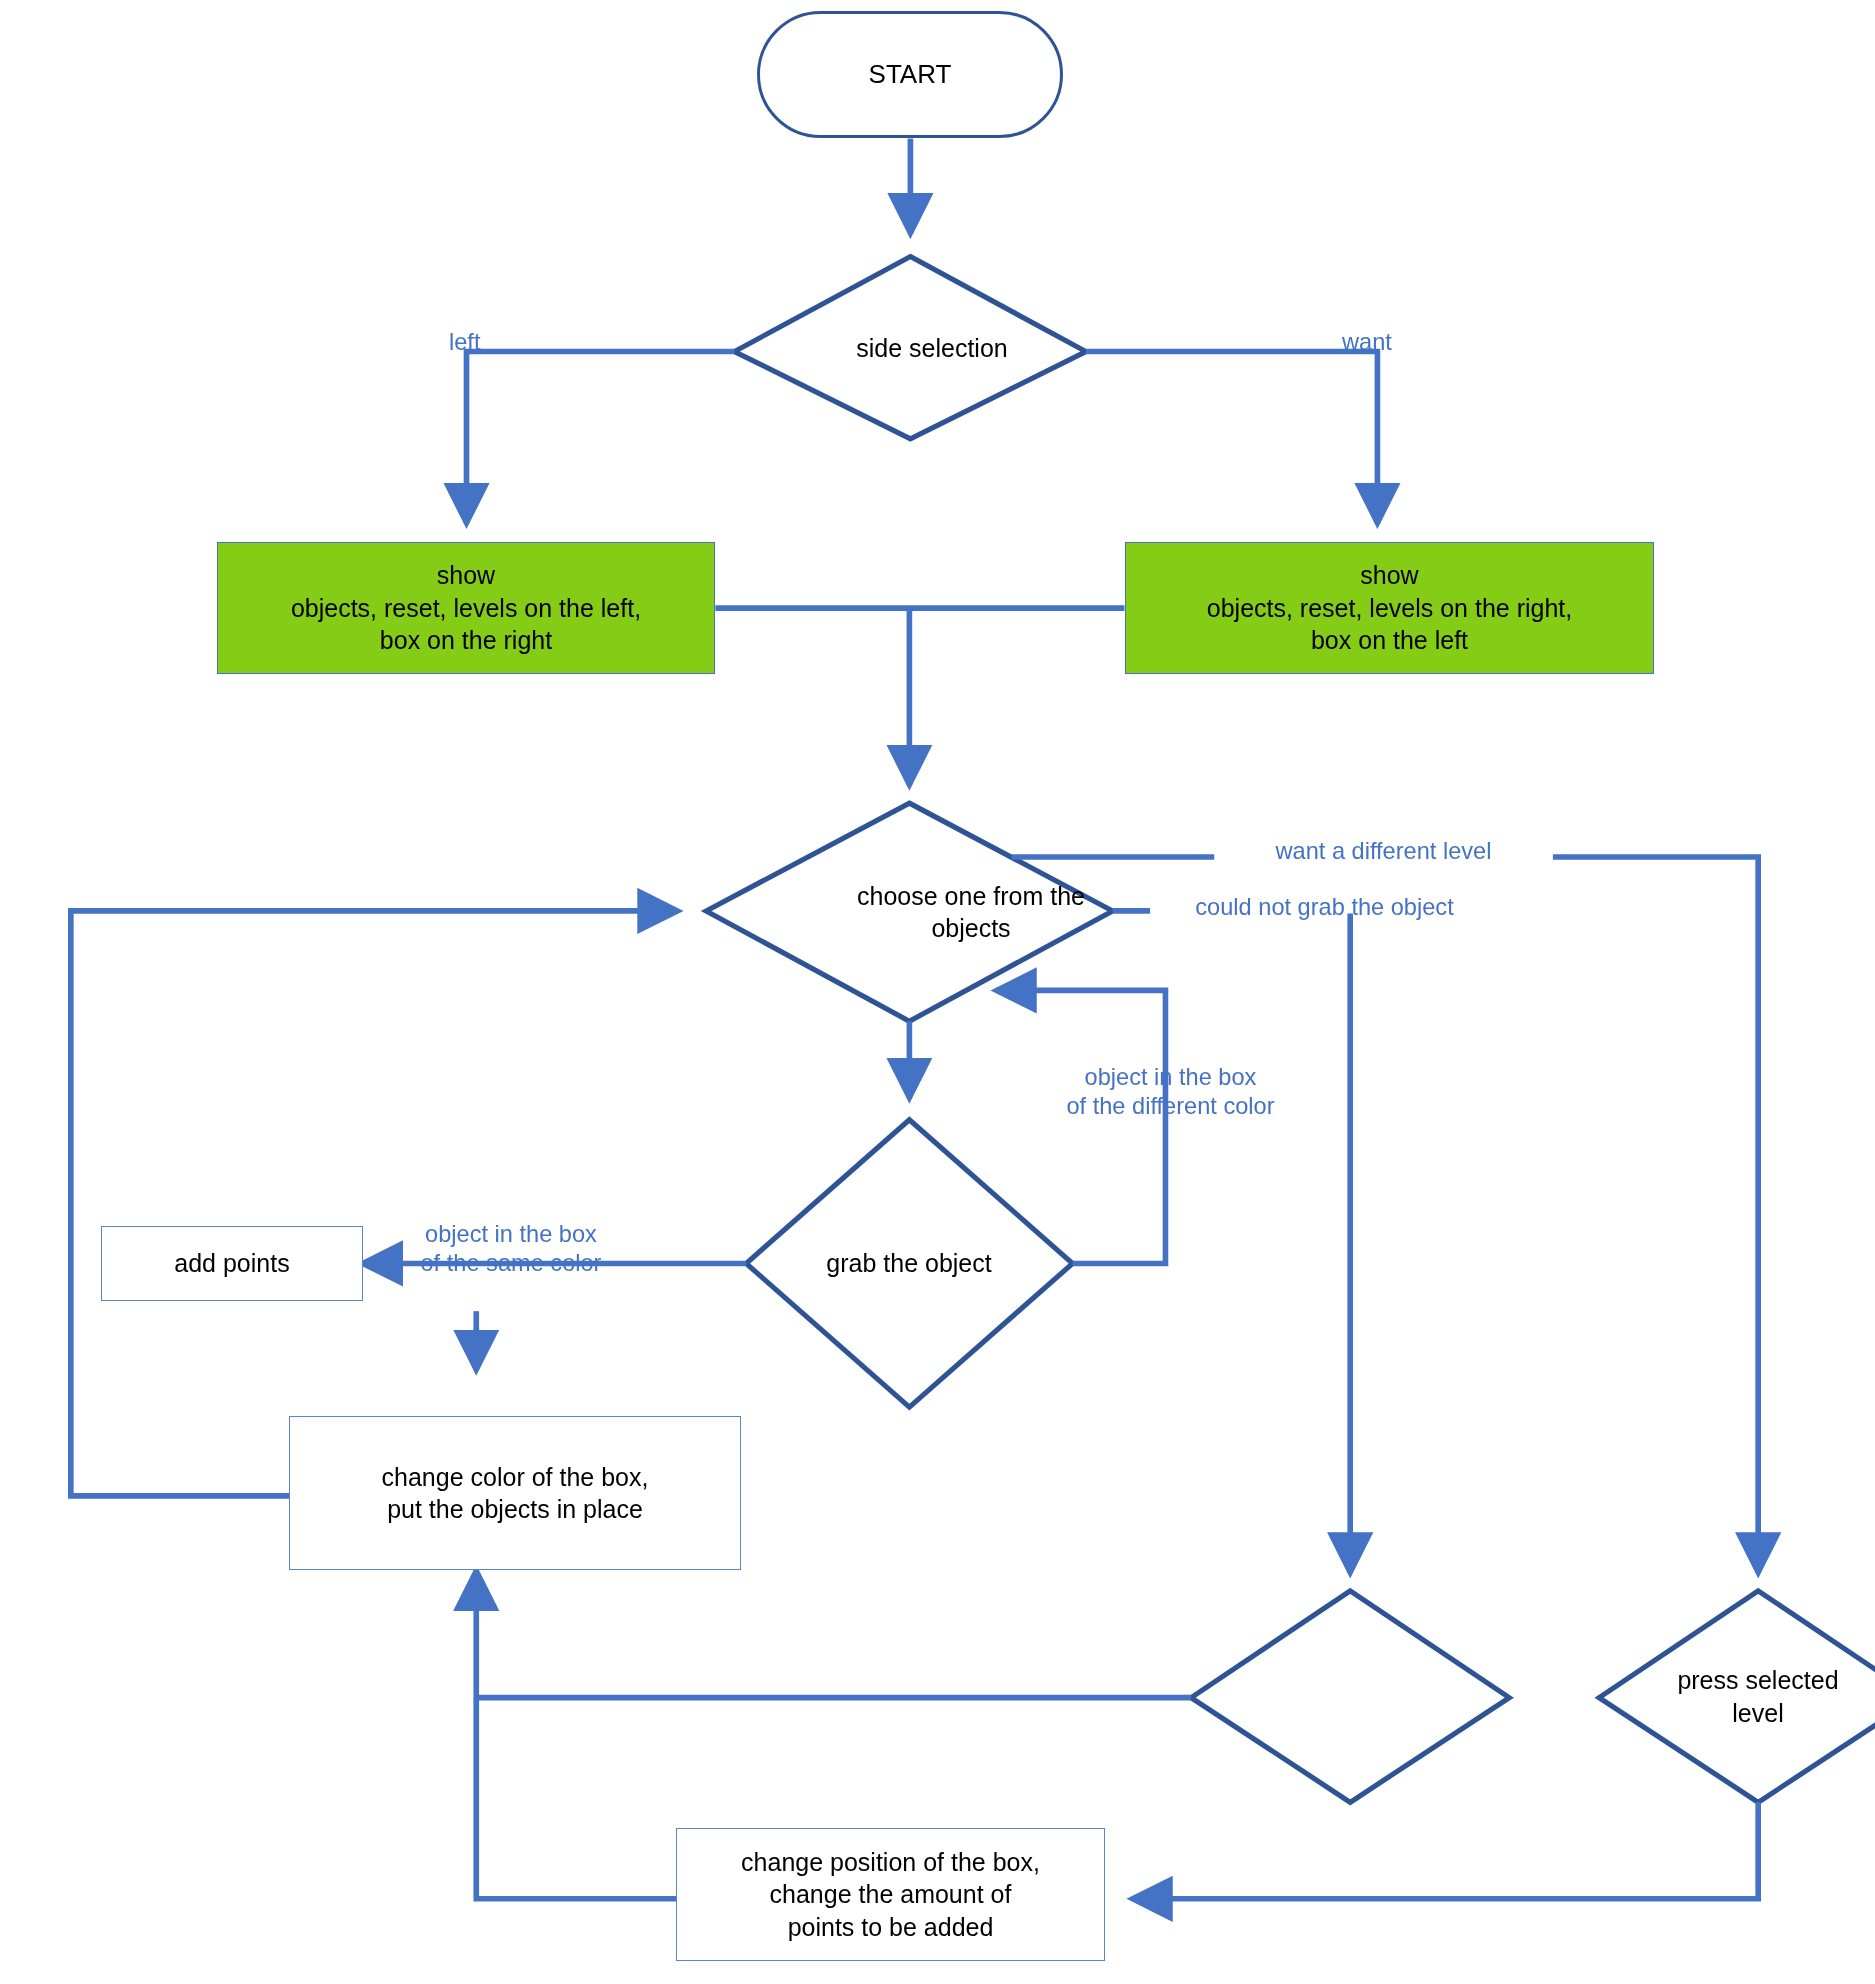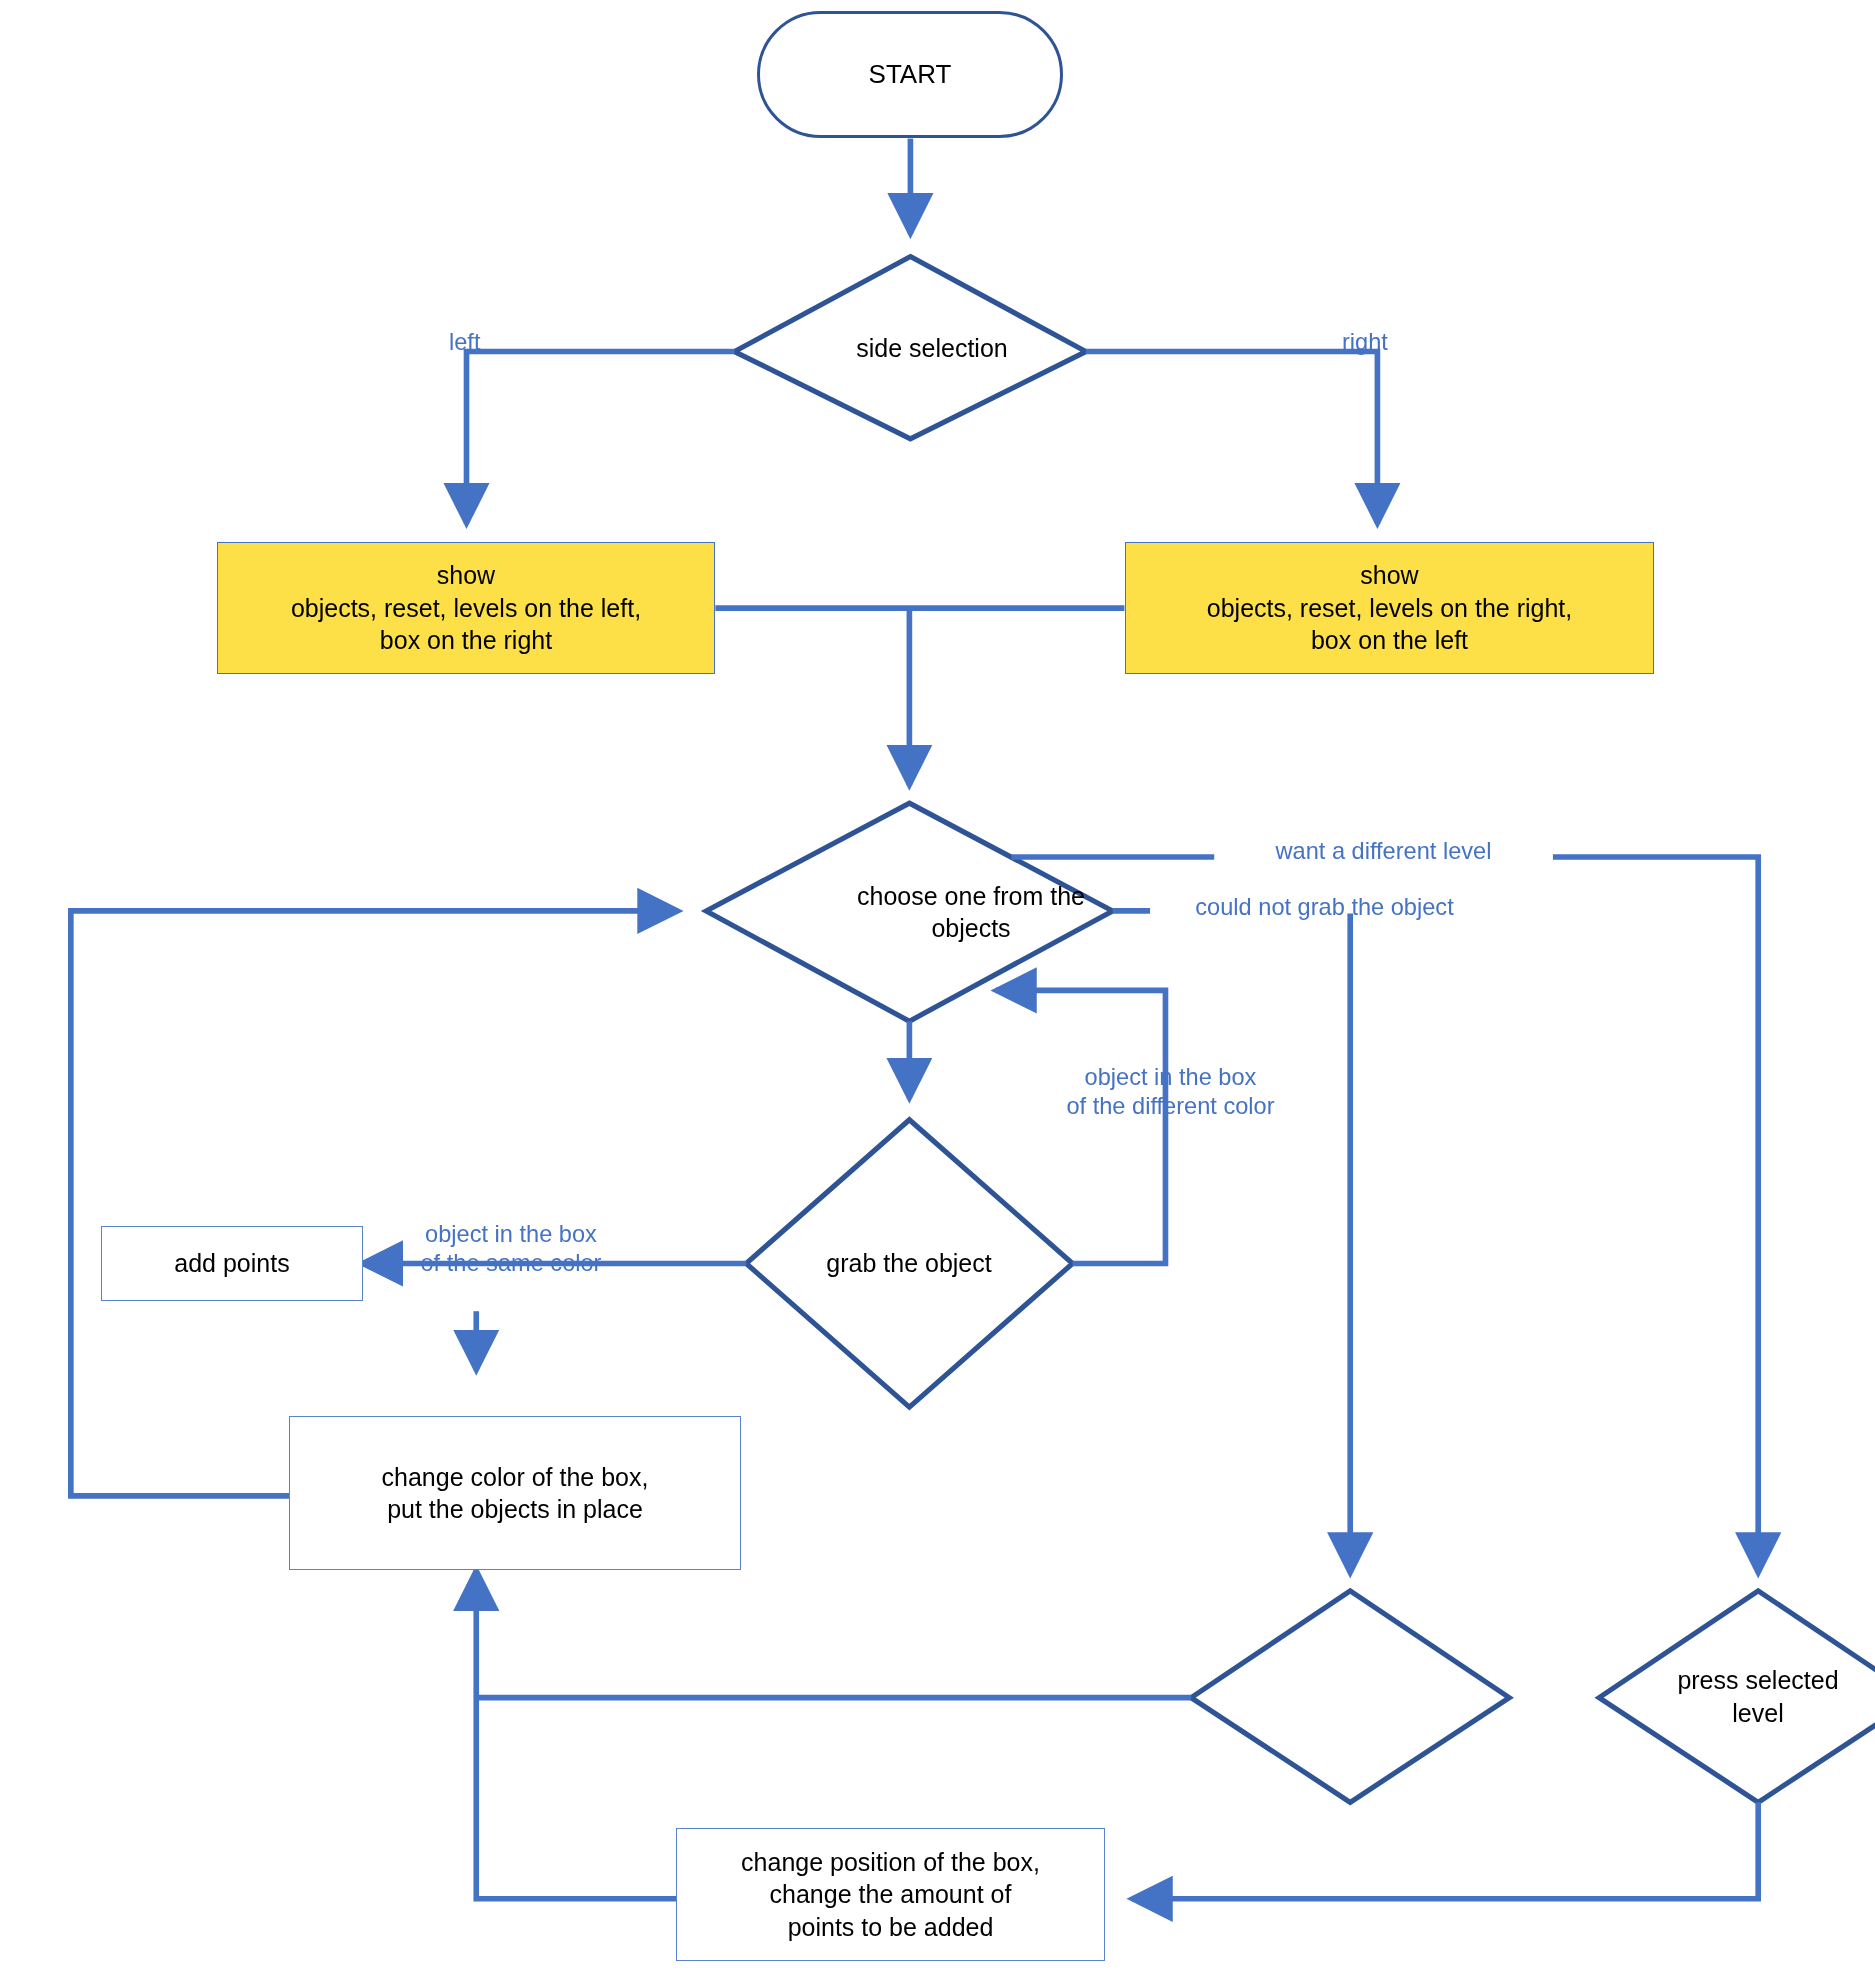--- a/index.html
+++ b/index.html
@@ -5,21 +5,21 @@
   html,body{margin:0;padding:0;background:#ffffff;}
   body{font-family:"Liberation Sans", sans-serif;}
   #canvas{position:relative;width:1876px;height:1985px;background:#fff;overflow:hidden;margin-left:44px;}
   svg#wires{position:absolute;left:0;top:0;width:1876px;height:1985px;}
 
   .node{position:absolute;box-sizing:border-box;display:flex;align-items:center;
         justify-content:center;text-align:center;color:#000;}
   .node .txt{white-space:pre-line;line-height:1.30;}
 
   .terminator{border:3.6px solid #2e5496;border-radius:513px;background:#fff;}
-  .process{border:1.5px solid #4472C4;background:#fde047;}
+  .process{border:1.5px solid #4472C4;background:#84cc16;}
   .process-thin{border:1px solid #5b84cf;background:#fff;}
 
   .decision{position:absolute;}
   .decision .dlabel{position:absolute;left:0;top:0;width:100%;height:100%;
         display:flex;align-items:center;justify-content:center;text-align:center;
         color:#000;white-space:pre-line;line-height:1.30;pointer-events:none;}
 
   .edge-label{position:absolute;color:#4472C4;white-space:pre-line;text-align:center;
         line-height:1.25;background:transparent;}
   .el-left{text-align:left;}
@@ -130,21 +130,21 @@
   </div>
 
   <div class="node process-thin" style="left:632px;top:1828px;width:429px;height:133px;">
     <span class="txt f48">change position of the box,
 change the amount of
 points to be added</span>
   </div>
 
   <div class="edge-label f46 el-left" style="left:405px;top:328px;width:103px;">left</div>
 
-  <div class="edge-label f46 el-left" style="left:1298px;top:328px;width:113px;">right</div>
+  <div class="edge-label f46 el-left" style="left:1298px;top:328px;width:113px;">want</div>
 
   <div class="edge-label f46" style="left:1170px;top:837px;width:339px;">want a different level</div>
 
   <div class="edge-label f46" style="left:1096px;top:893px;width:369px;">could not grab the object</div>
 
   <div class="edge-label f46" style="left:980px;top:1063px;width:293px;">object in the box
 of the different color</div>
 
   <div class="edge-label f46" style="left:318px;top:1220px;width:298px;">object in the box
 of the same color</div>

